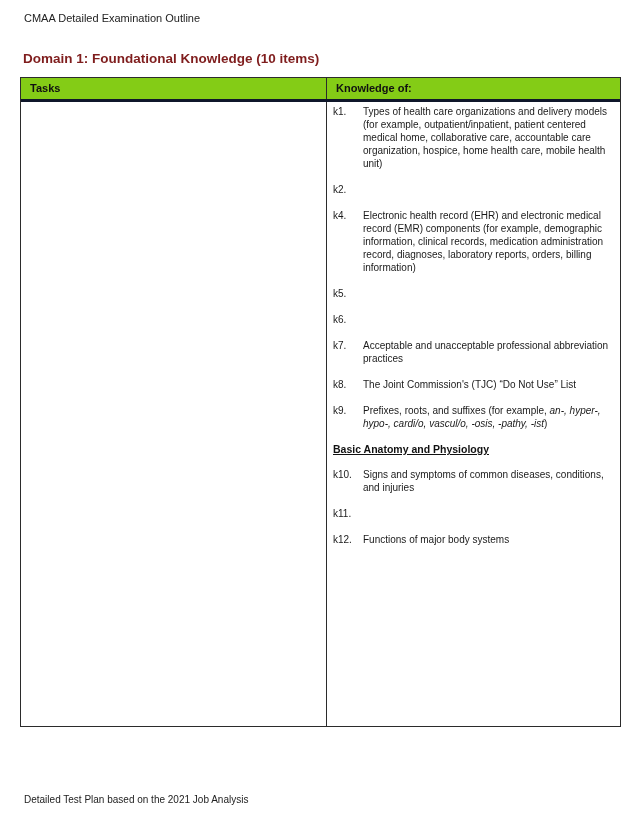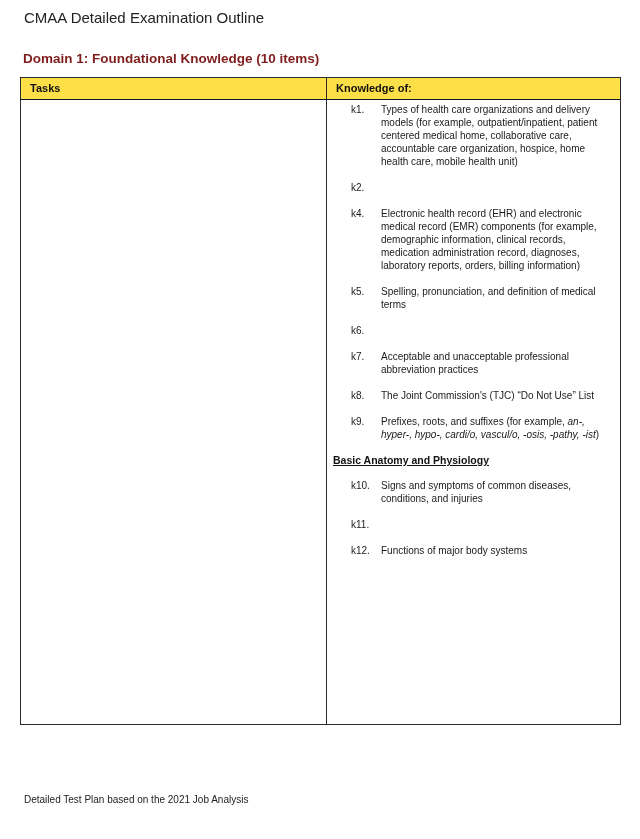--- a/index.html
+++ b/index.html
@@ -9,43 +9,43 @@
     height: 839px;
     position: relative;
     font-family: "Liberation Sans", sans-serif;
     color: #1f1f1f;
     overflow: hidden;
   }
   .doc-header {
     position: absolute;
     left: 24px;
     top: 11px;
-    font-size: 15px;
+    font-size: 11px;
     line-height: 14px;
     color: #222;
   }
   .domain-title {
     position: absolute;
     left: 23px;
     top: 51px;
     font-size: 13.5px;
     font-weight: bold;
     color: #7f1d1d;
   }
   .exam-table {
     position: absolute;
     left: 20px;
     top: 77px;
     width: 601px;
     border: 1px solid #2b2b2b;
   }
   .t-header-row {
     display: flex;
-    background: #fde047;
-    border-bottom: 1px solid #0f172a;
+    background: #84cc16;
+    border-bottom: 3px solid #0f172a;
   }
   .t-body-row {
     display: flex;
     height: 624px;
     background: #ffffff;
   }
   .col-tasks {
     width: 306px;
     flex: none;
     border-right: 1px solid #2b2b2b;
@@ -59,21 +59,20 @@
     color: #111;
   }
   .k-cell {
     padding: 3px 10px 0 6px;
     font-size: 10px;
     line-height: 13px;
     color: #1a1a1a;
   }
   .k-item {
     display: flex;
-    margin-left: 18px;
     margin-bottom: 13px;
   }
   .k-id {
     flex: none;
     width: 30px;
   }
   .k-text { flex: 1; }
   .k-group-heading {
     font-size: 10.5px;
     font-weight: bold;
@@ -114,21 +113,20 @@
         <span class="k-id">k2.</span>
       </div>
       <div class="k-item">
         <span class="k-id">k4.</span>
         <span class="k-text">Electronic health record (EHR) and electronic medical record (EMR) components (for example, demographic information, clinical records, medication administration record, diagnoses, laboratory reports, orders, billing information)</span>
       </div>
 
 
       <div class="k-item">
         <span class="k-id">k5.</span>
-        <span class="k-text">Spelling, pronunciation, and definition of medical terms</span>
       </div>
       <div class="k-item">
         <span class="k-id">k6.</span>
       </div>
       <div class="k-item">
         <span class="k-id">k7.</span>
         <span class="k-text">Acceptable and unacceptable professional abbreviation practices</span>
       </div>
       <div class="k-item">
         <span class="k-id">k8.</span>

